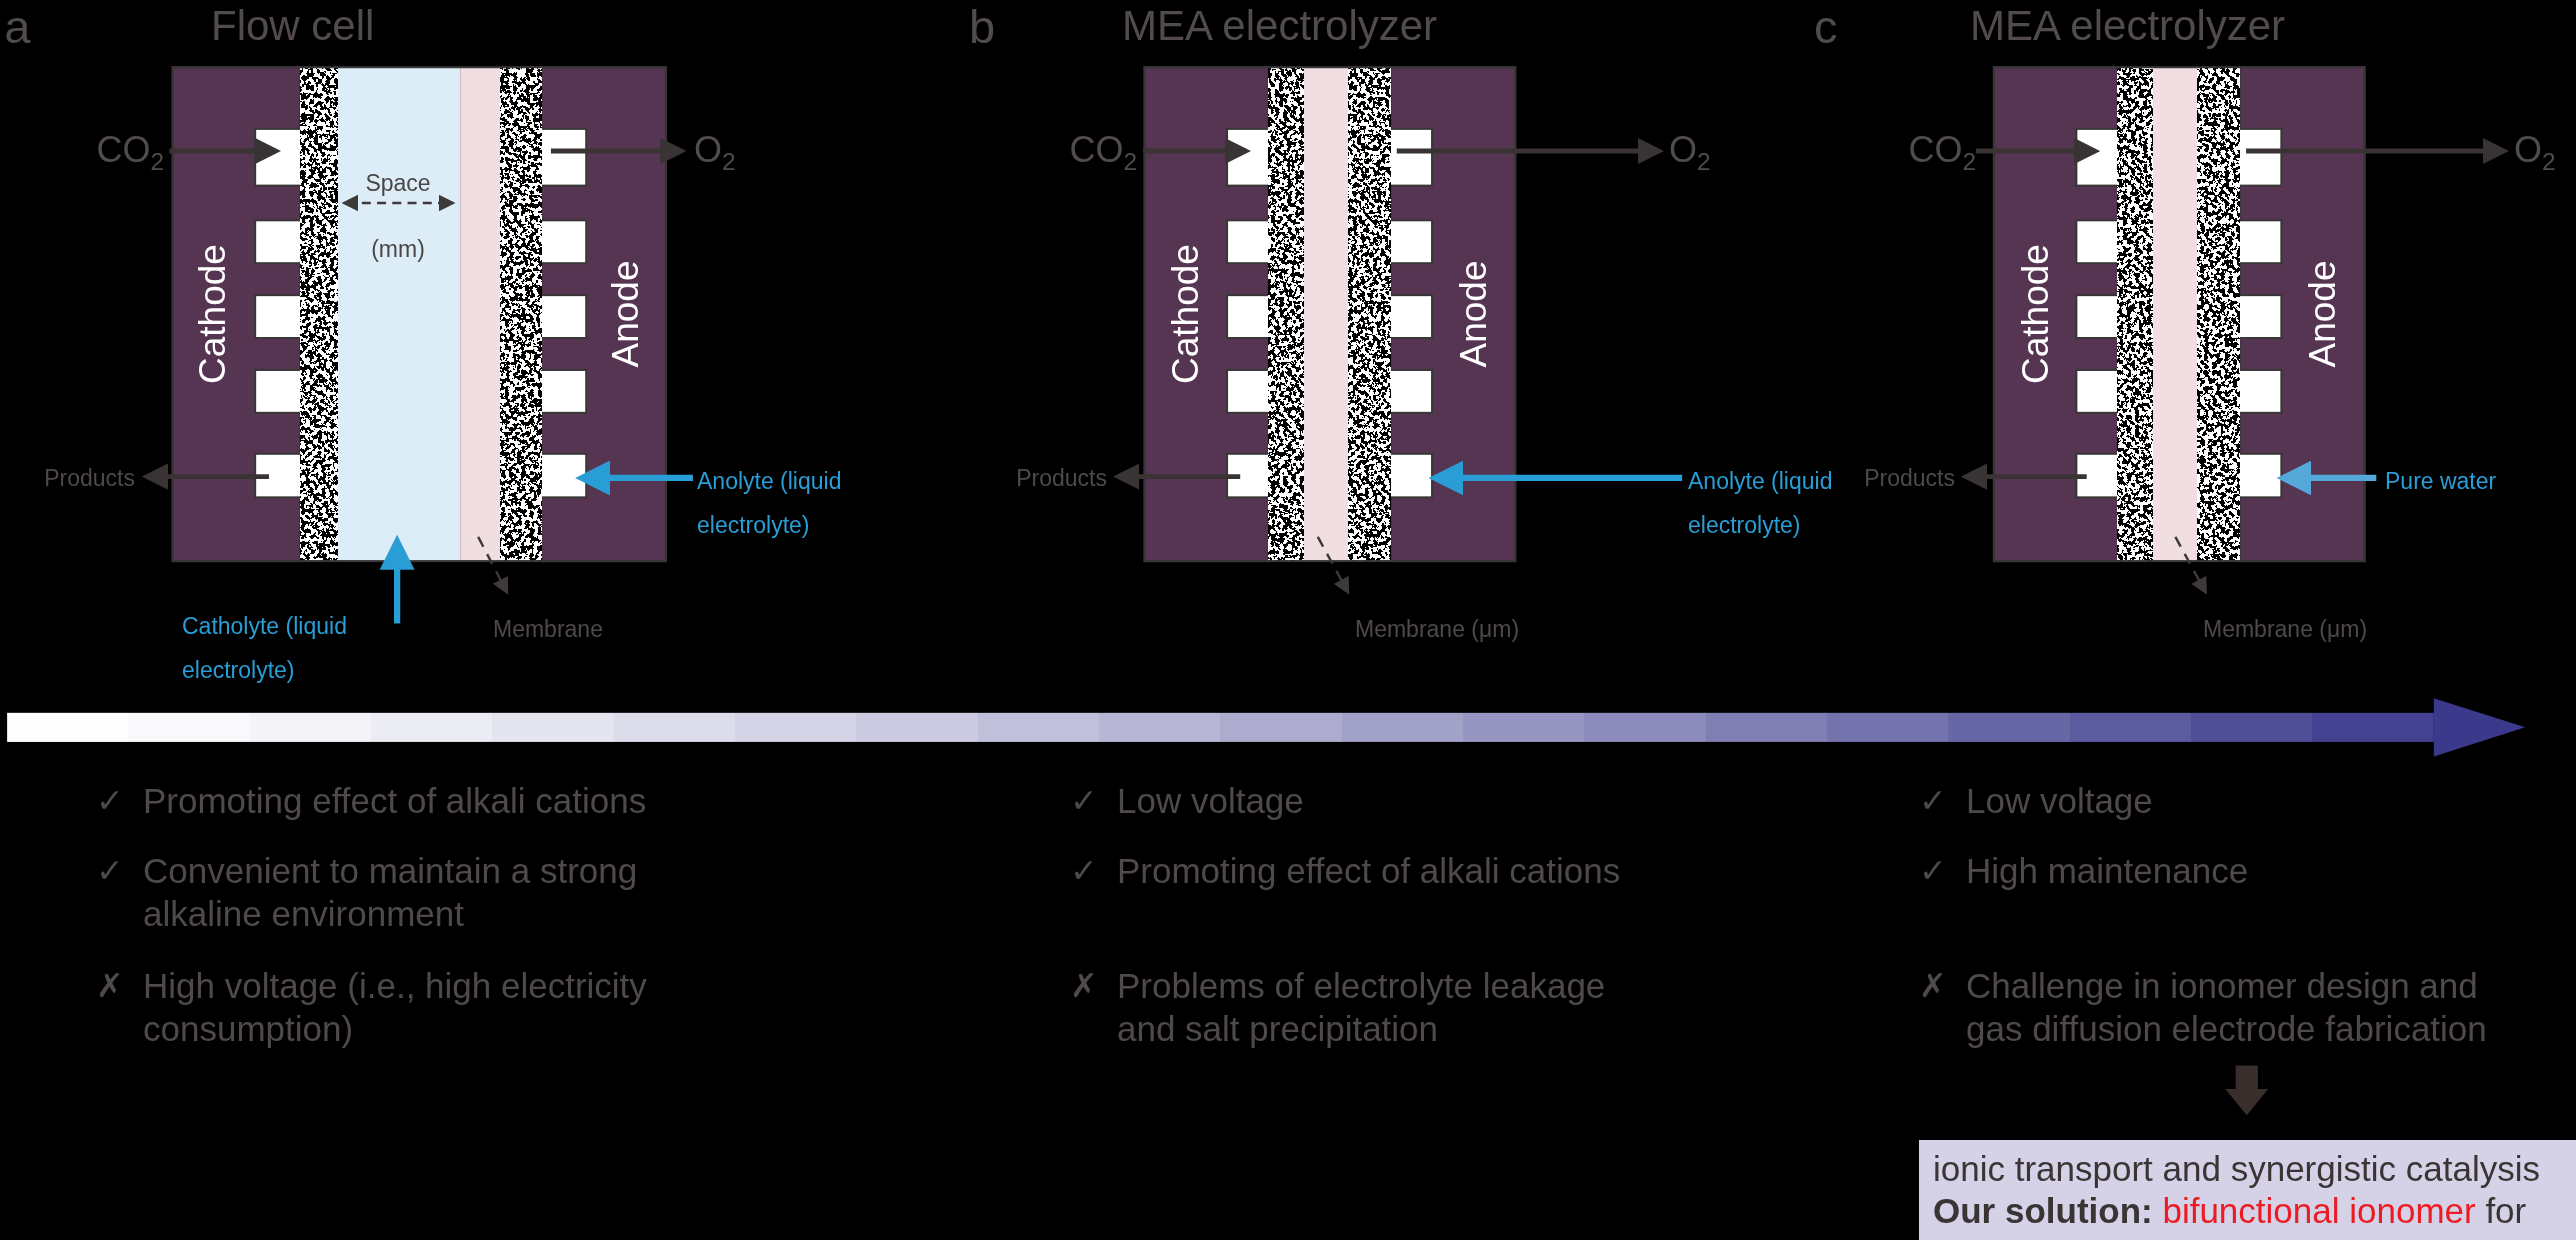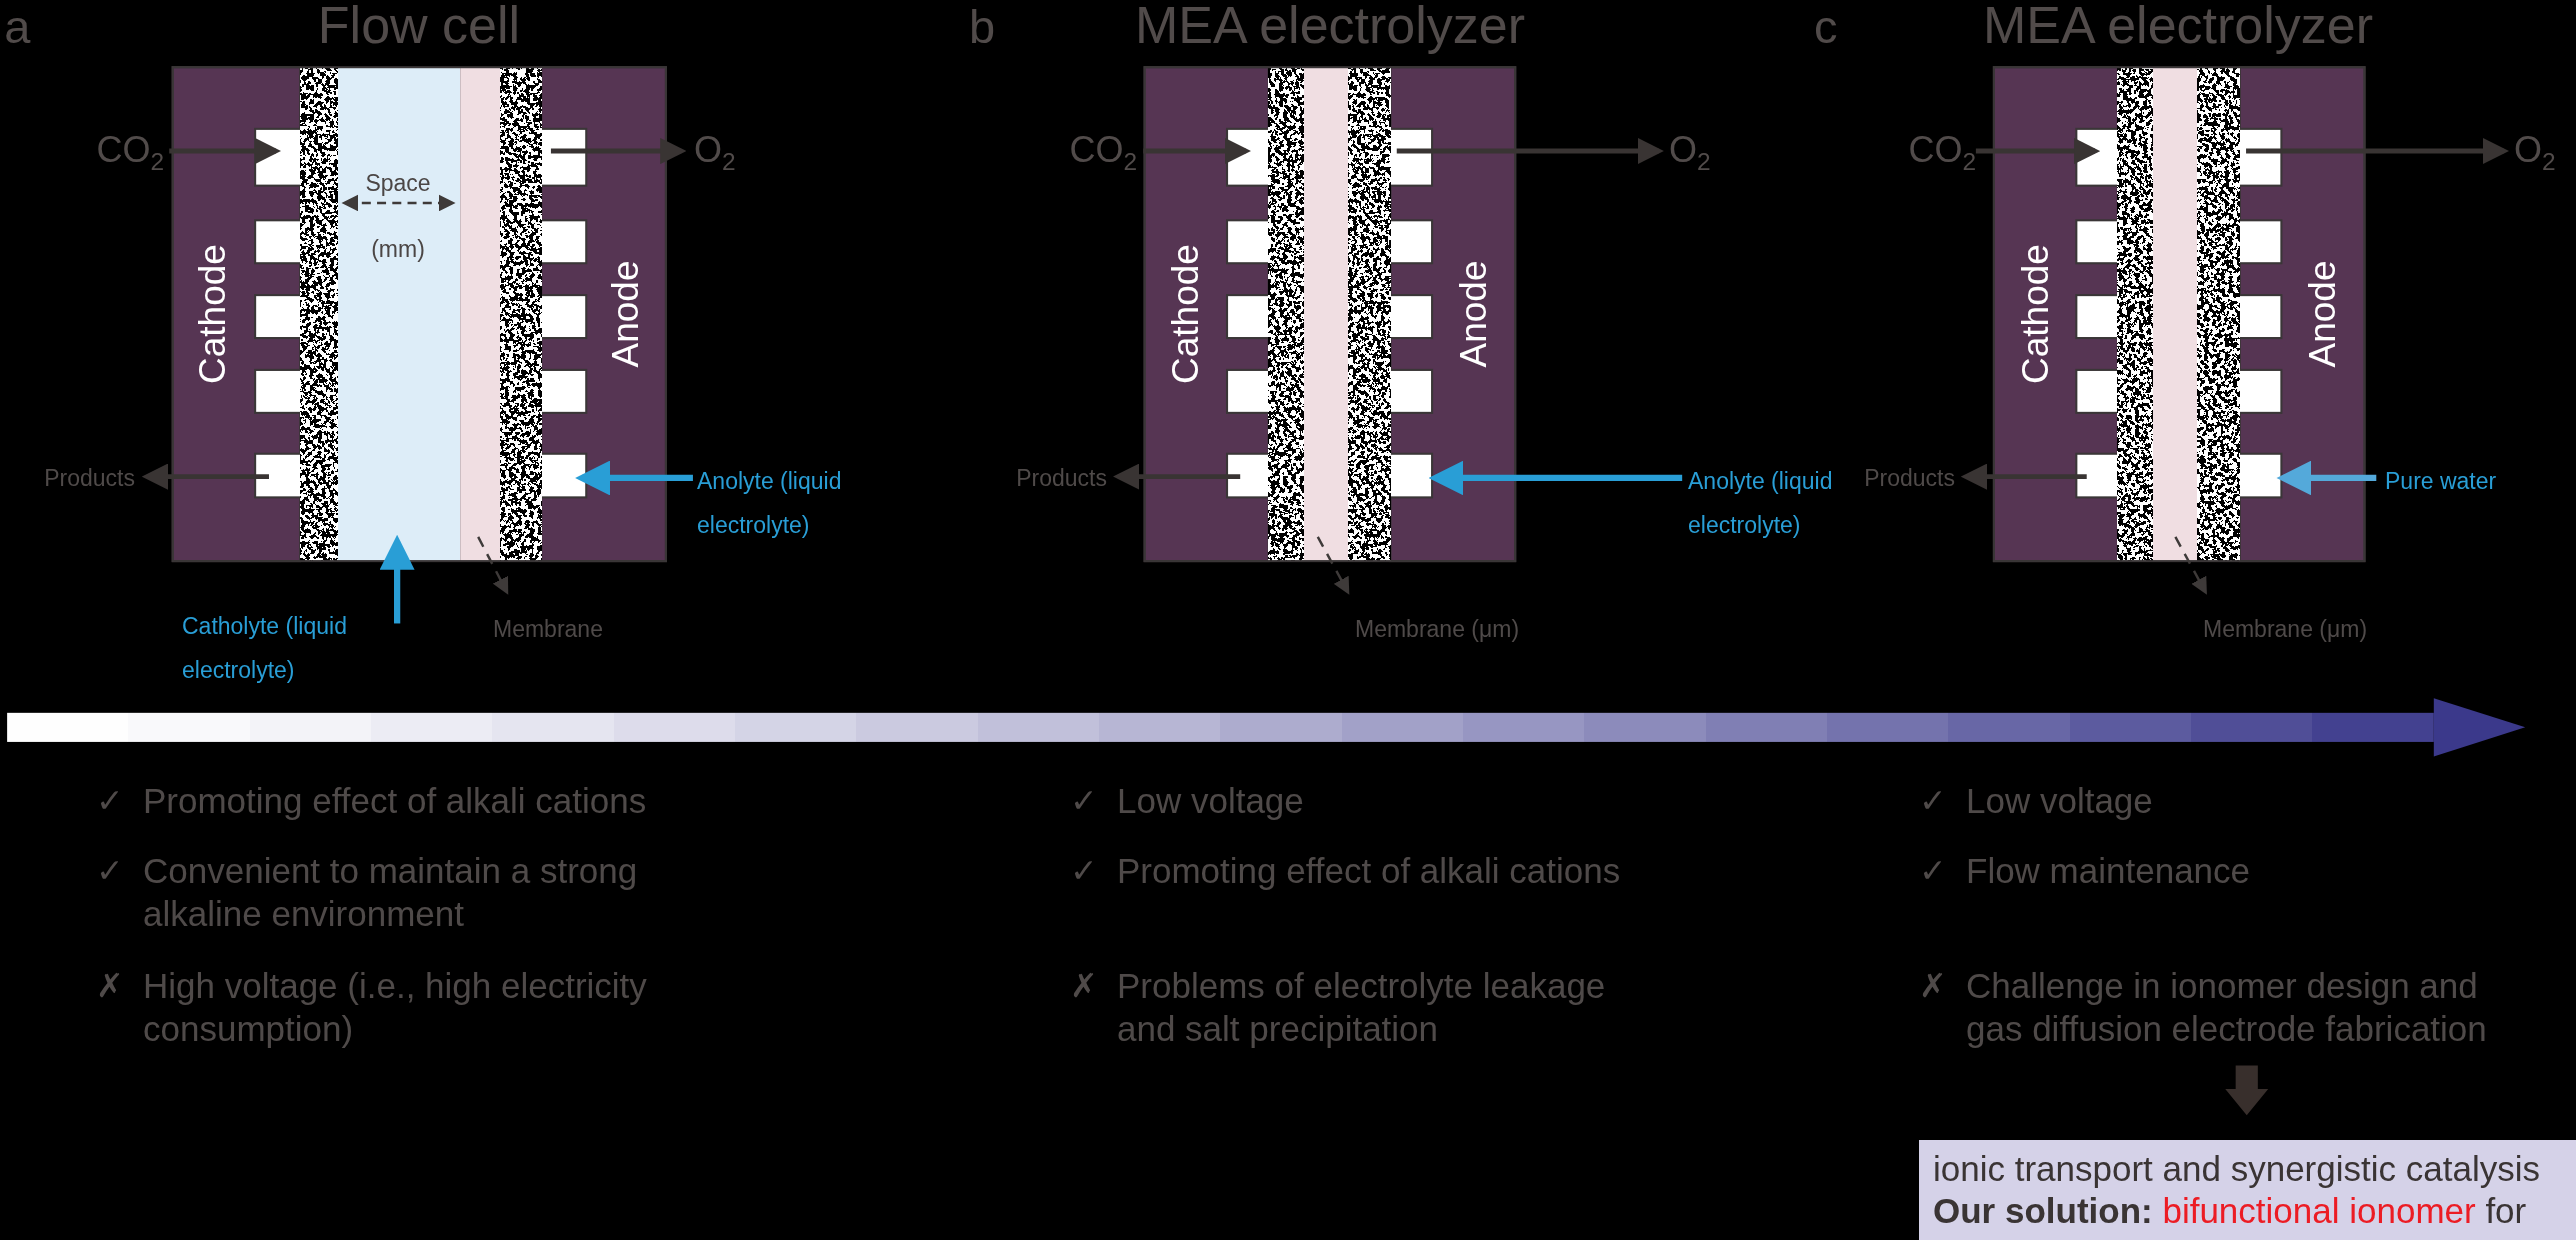--- a/index.html
+++ b/index.html
@@ -1,21 +1,21 @@
 <!DOCTYPE html>
 <html style="font-size:11px"><head>
 <meta charset="utf-8">
 <style>
   html,body{margin:0;padding:0;background:#000;}
   #stage{position:relative;width:2576px;height:1240px;background:#000;overflow:hidden;
          font-family:"Liberation Sans","DejaVu Sans",sans-serif;}
   #art{position:absolute;left:0;top:0;z-index:1;}
   .t{position:absolute;z-index:2;font-size:23px;line-height:42px;color:#4f4a49;white-space:pre-line;}
   .panel-letter{font-size:47px;line-height:47px;color:#514b4a;}
-  .title{font-size:52px;line-height:43px;text-align:center;color:#514b4a;width:416px;}
+  .title{font-size:42px;line-height:43px;text-align:left;color:#514b4a;width:416px;}
   .gas{font-size:36px;color:#514b4a;}
   .gas sub{font-size:68%;}
   .right{text-align:right;}
   .blue{color:#299ed6;}
   .vlabel{position:absolute;z-index:2;width:208px;height:42px;display:flex;align-items:center;
           justify-content:center;color:#ffffff;font-size:37px;transform:rotate(-90deg);}
   .space-lbl{text-align:center;width:166px;color:#4b4645;}
   .li{position:absolute;z-index:2;display:flex;gap:11px;font-size:35px;line-height:43px;color:#4f4a49;}
   .li .ic{font-size:33px;line-height:43px;width:36px;flex:0 0 auto;}
   .li .tx{white-space:pre-line;}
@@ -271,21 +271,21 @@
     <span class="tx">Problems of electrolyte leakage
 and salt precipitation</span>
     </div>
 
   <div class="li" style="left:1919px;top:779px;">
     <span class="ic">✓</span>
     <span class="tx">Low voltage</span>
     </div>
   <div class="li" style="left:1919px;top:849px;">
     <span class="ic">✓</span>
-    <span class="tx">Flow maintenance</span>
+    <span class="tx">High maintenance</span>
     </div>
   <div class="li" style="left:1919px;top:964px;">
     <span class="ic">✗</span>
     <span class="tx">Challenge in ionomer design and
 gas diffusion electrode fabrication</span>
     </div>
 
   <div id="solution-box">
     <div>ionic transport and synergistic catalysis</div>
     <div><span class="b">Our solution: </span><span class="red">bifunctional ionomer</span><span> for</span></div>

